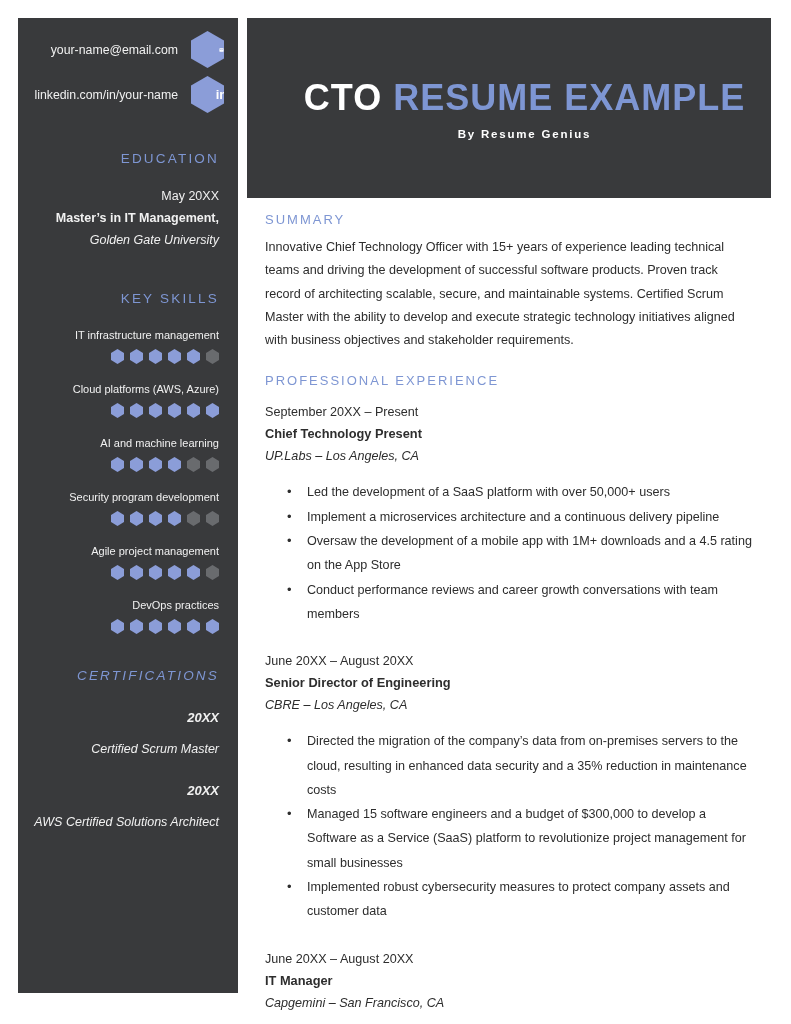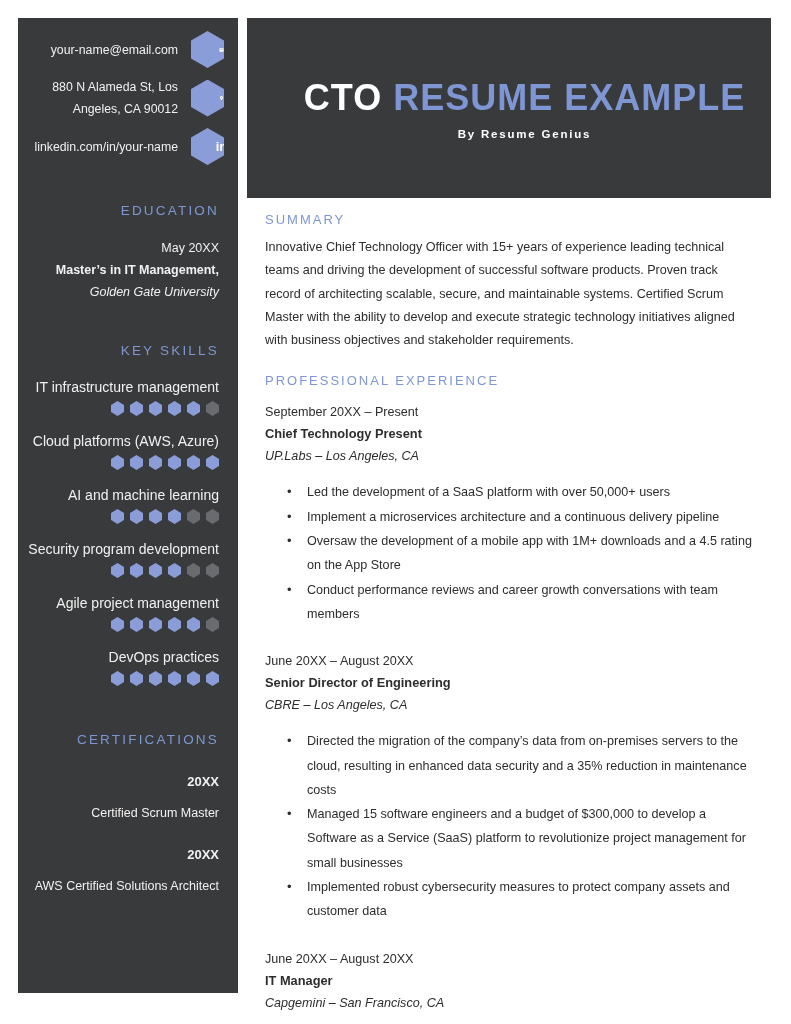--- a/index.html
+++ b/index.html
@@ -26,27 +26,27 @@
   .side-heading{font-size:13.5px;letter-spacing:2.2px;color:var(--accent);
     font-weight:normal;line-height:16px;}
   .edu{margin-top:38px;}
   .edu-body{margin-top:18px;font-size:12.5px;line-height:22px;}
   .edu-degree{font-weight:bold;}
   .edu-school{font-style:italic;}
 
   .skills{margin-top:40px;}
   .skills-list{margin-top:20px;}
   .skill{margin-bottom:17px;}
-  .skill-label{font-size:14px;line-height:16px;}
+  .skill-label{font-size:11px;line-height:16px;}
   .skill-dots{margin-top:6px;display:flex;justify-content:flex-end;gap:6px;}
   .hexdot{width:13px;height:15px;background:var(--dot-empty);
     clip-path:polygon(50% 0,100% 26%,100% 74%,50% 100%,0 74%,0 26%);}
   .hexdot.filled{background:var(--icon);}
 
-  .certs{margin-top:46px;}
+  .certs{margin-top:34px;font-style:italic;}
   .cert-year{margin-top:26px;font-size:13px;font-weight:bold;line-height:15px;}
   .cert-name{margin-top:17px;font-size:12.5px;line-height:15px;}
 
   
   .main{position:absolute;left:247px;top:18px;width:524px;}
   .title-block{width:524px;height:180px;background:var(--dark);
     display:flex;flex-direction:column;align-items:center;justify-content:center;padding-left:31px;}
   .title{font-size:36px;font-weight:bold;letter-spacing:1px;white-space:nowrap;}
   .title-primary{color:#fff;}
   .title-secondary{color:var(--accent);}
@@ -77,31 +77,20 @@
     <div class="contact">
       <div class="contact-row">
         <div class="contact-text">your-name@email.com</div>
         <div class="hex">
           <svg viewBox="0 0 24 24">
               <path d="M20 4H4c-1.1 0-1.99.9-1.99 2L2 18c0 1.1.9 2 2 2h16c1.1 0 2-.9 2-2V6c0-1.1-.9-2-2-2zm0 4l-8 5-8-5V6l8 5 8-5v2z"></path>
             </svg>
         </div>
       </div>
       <div class="contact-row">
-        <div class="contact-text">
-          <div>880 N Alameda St, Los</div>
-          <div>Angeles, CA 90012</div>
-        </div>
-        <div class="hex">
-          <svg viewBox="0 0 24 24">
-              <path d="M12 2C8.13 2 5 5.13 5 9c0 5.25 7 13 7 13s7-7.75 7-13c0-3.87-3.13-7-7-7zm0 9.5c-1.38 0-2.5-1.12-2.5-2.5s1.12-2.5 2.5-2.5 2.5 1.12 2.5 2.5-1.12 2.5-2.5 2.5z"></path>
-            </svg>
-        </div>
-      </div>
-      <div class="contact-row">
         <div class="contact-text">linkedin.com/in/your-name</div>
         <div class="hex">
           <span class="in-glyph">in</span>
         </div>
       </div>
     </div>
 
     <section class="side-section edu">
       <h2 class="side-heading">EDUCATION</h2>
       <div class="edu-body">

